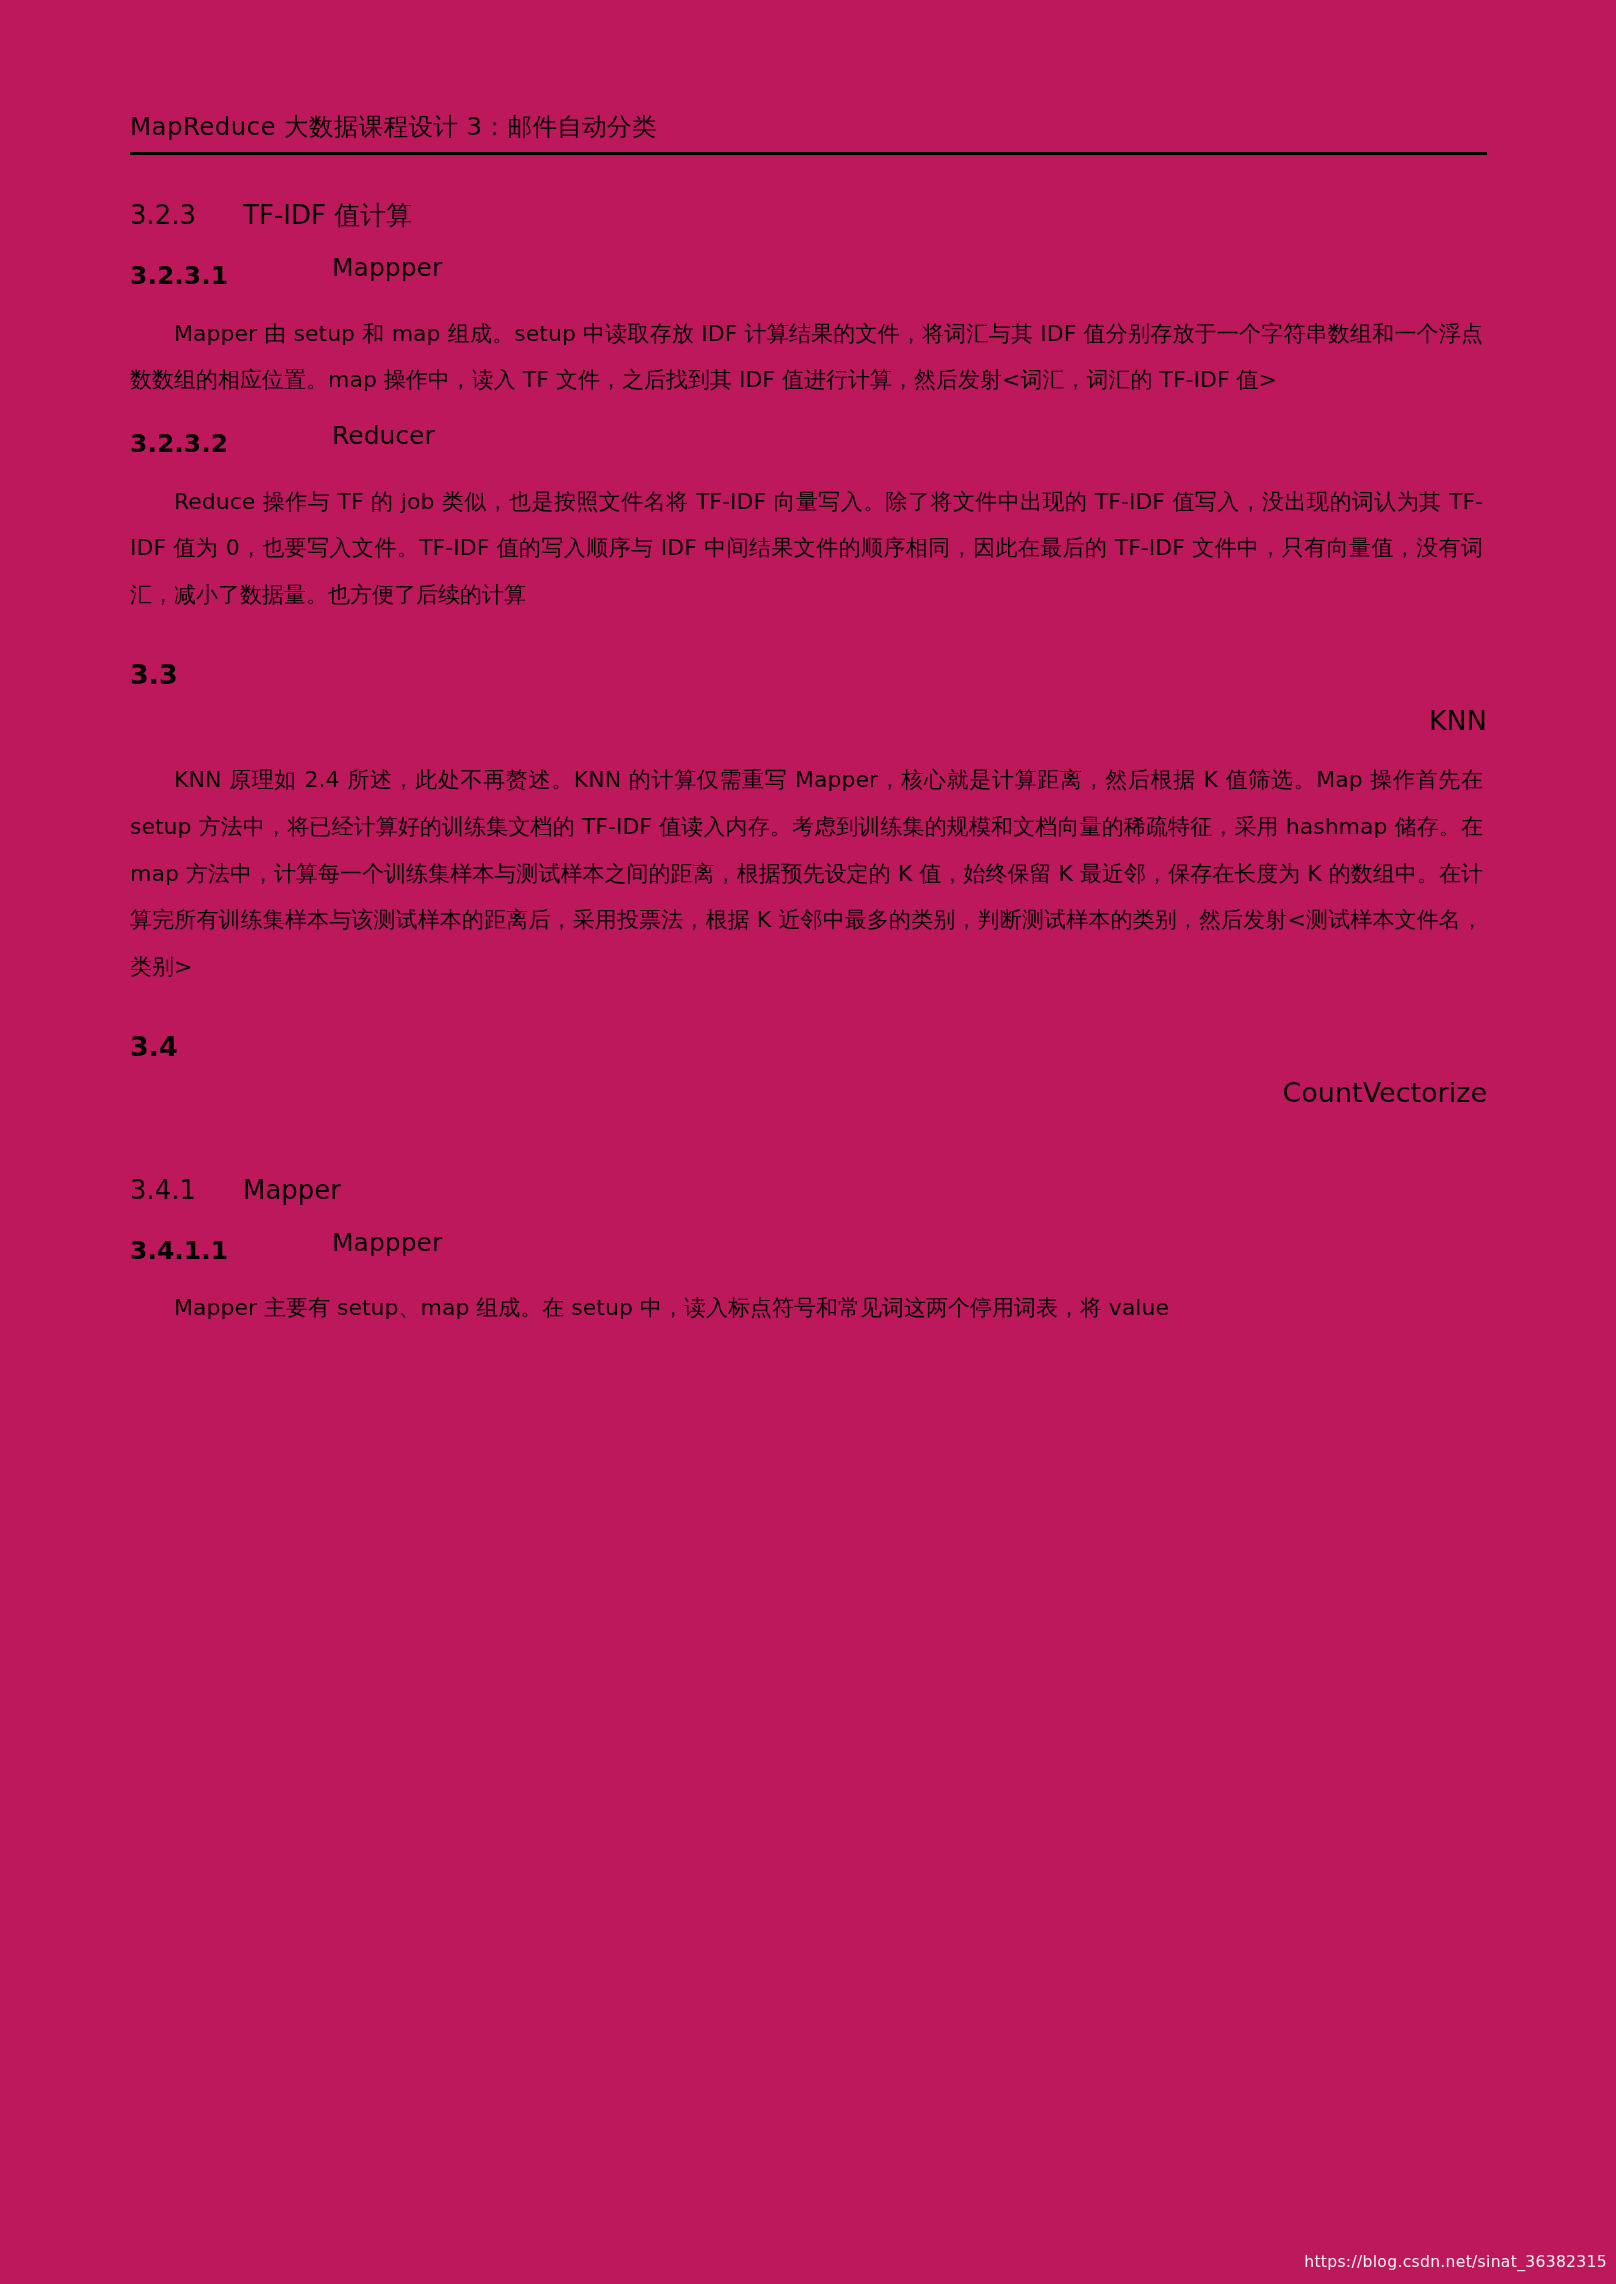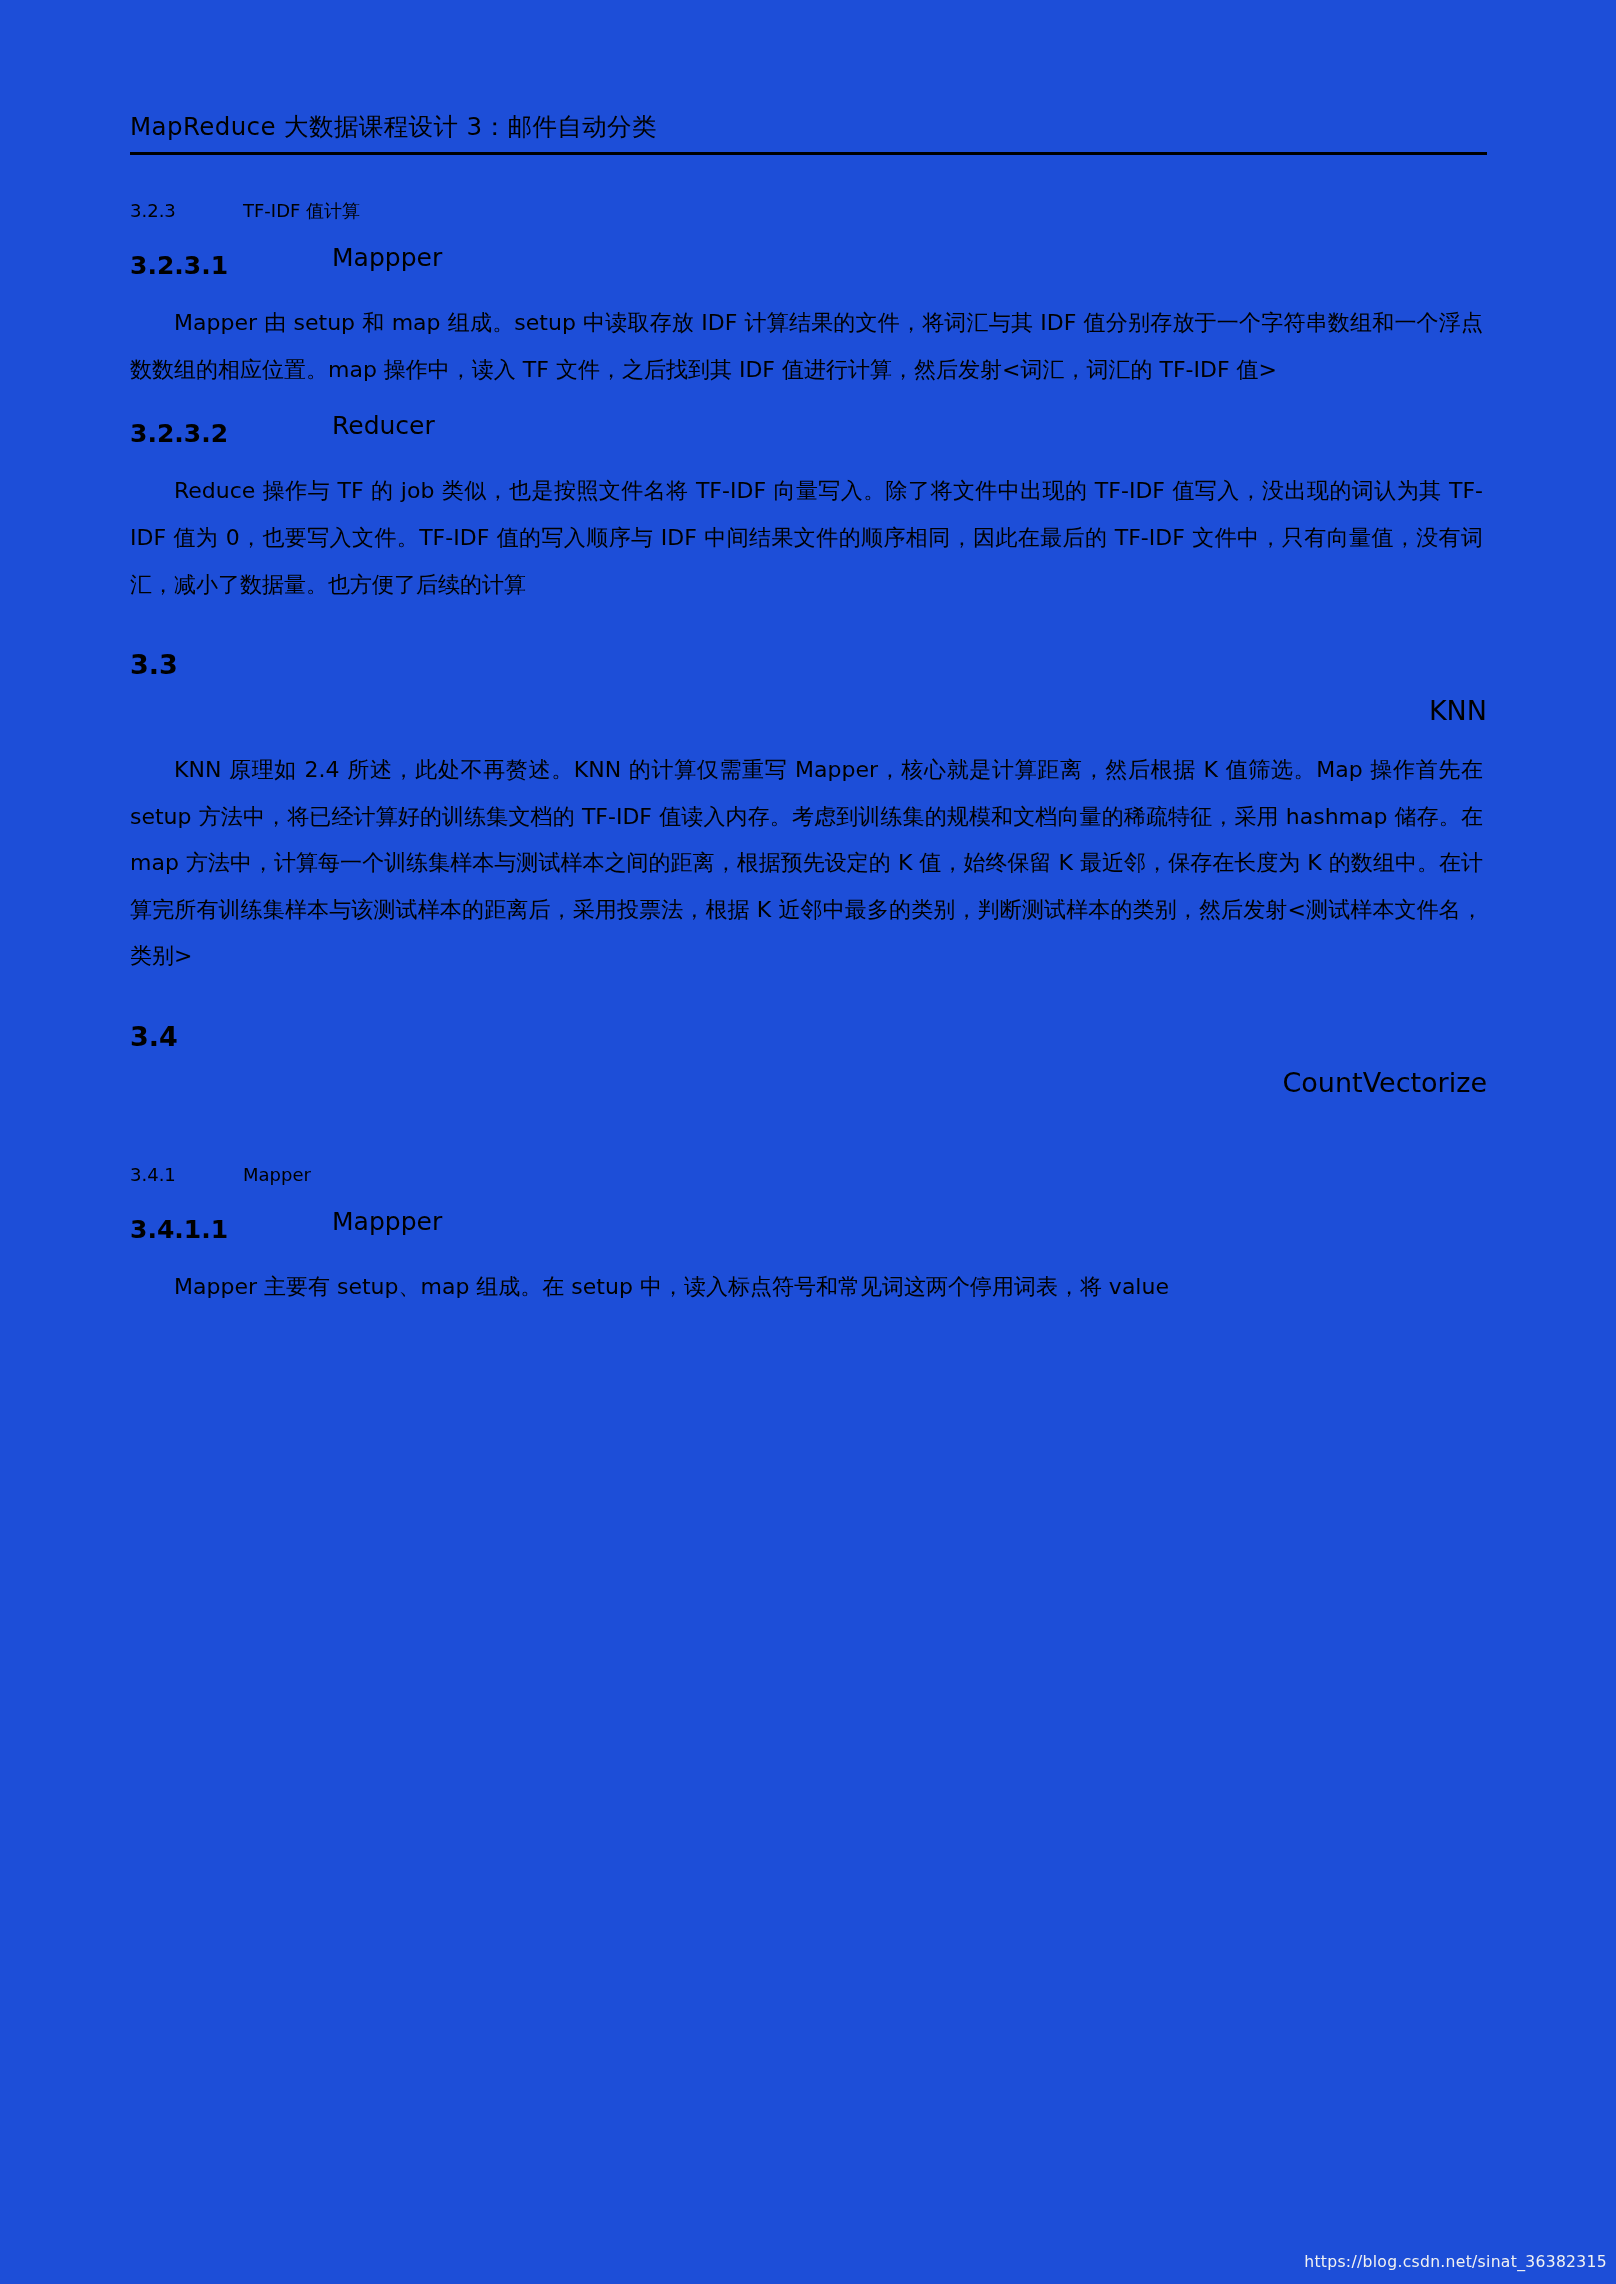--- a/index.html
+++ b/index.html
@@ -13,21 +13,21 @@
     font-family: "DejaVu Sans", "Liberation Sans", sans-serif;
     color: #000000;
     -webkit-font-smoothing: antialiased;
   }
 
   #page {
     position: relative;
     width: 1616px;
     height: 2284px;
     margin: 0 auto;
-    background: #1d4ed8;
+    background: #be185d;
     overflow: hidden;
     box-sizing: border-box;
   }
 
   
   .page-header {
     position: absolute;
     left: 130px;
     top: 112px;
     width: 1357px;
@@ -45,21 +45,21 @@
   
   .content {
     position: absolute;
     left: 130px;
     top: 199px;
     width: 1357px;
   }
 
   
   .h3 {
-    font-size: 18px;
+    font-size: 26px;
     font-weight: 400;
     line-height: 1.3;
     margin: 0 0 19.3px 0;
     display: flex;
   }
   .h3 .num { width: 113px; flex: 0 0 113px; }
 
   .h2 {
     font-size: 27px;
     font-weight: 700;

